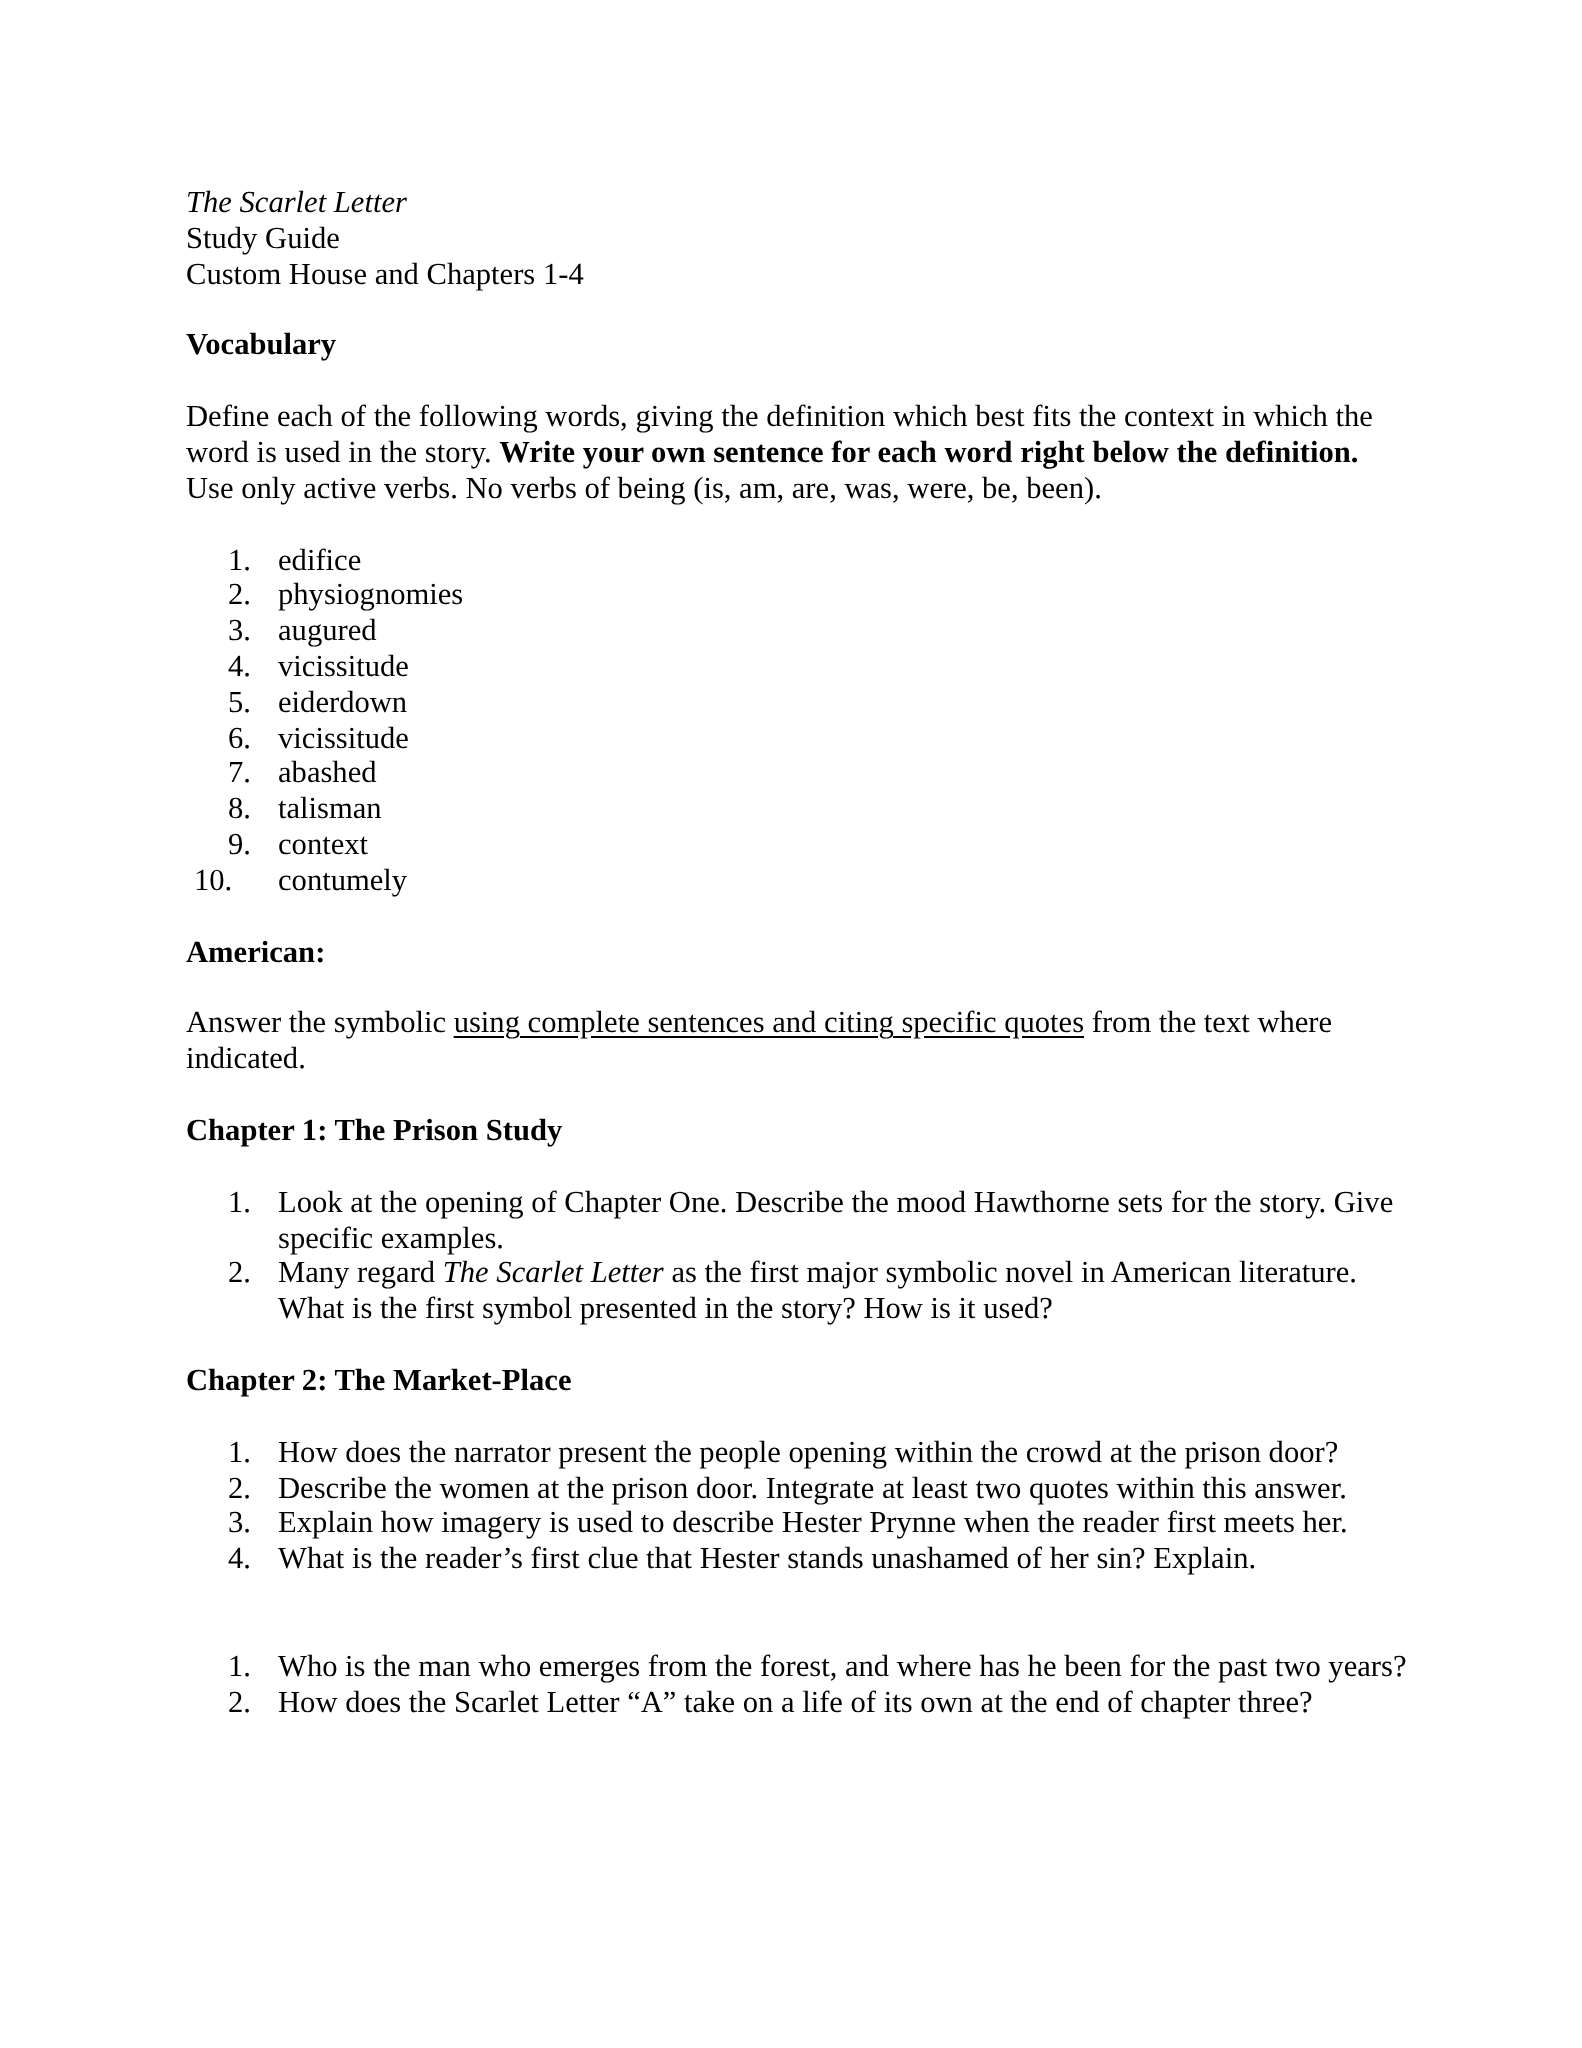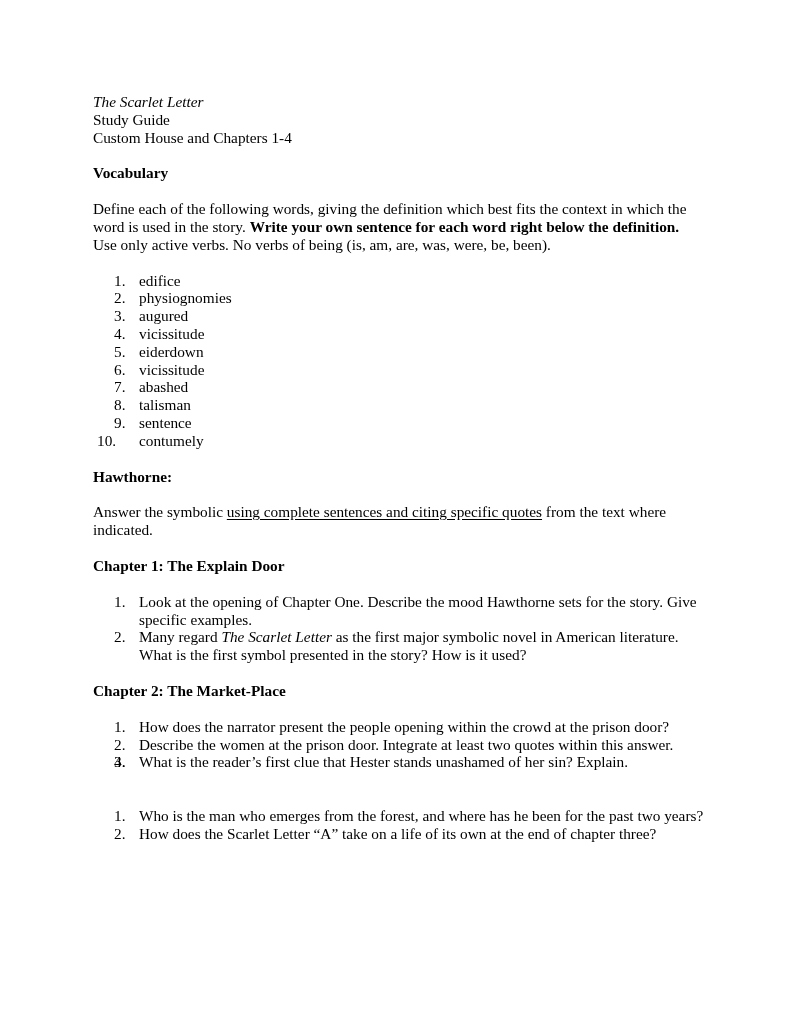--- a/index.html
+++ b/index.html
@@ -79,51 +79,51 @@
 
   <ol class="vocab">
     <li><span class="num">1.</span><span>edifice</span></li>
     <li><span class="num">2.</span><span>physiognomies</span></li>
     <li><span class="num">3.</span><span>augured</span></li>
     <li><span class="num">4.</span><span>vicissitude</span></li>
     <li><span class="num">5.</span><span>eiderdown</span></li>
     <li><span class="num">6.</span><span>vicissitude</span></li>
     <li><span class="num">7.</span><span>abashed</span></li>
     <li><span class="num">8.</span><span>talisman</span></li>
-    <li><span class="num">9.</span><span>sentence</span></li>
+    <li><span class="num">9.</span><span>context</span></li>
     <li><span class="num" style="left:4px">10.</span><span>contumely</span></li>
   </ol>
 
   <div class="gap"></div>
 
-  <span class="line bold">Hawthorne:</span>
+  <span class="line bold">American:</span>
 
   <div class="gap"></div>
 
   <div class="para">
     <span>Answer the symbolic </span><span class="underline">using complete sentences and citing specific quotes</span><span> from the text where indicated.</span>
   </div>
 
   <div class="gap"></div>
 
-  <span class="line bold">Chapter 1: The Explain Door</span>
+  <span class="line bold">Chapter 1: The Prison Study</span>
   <div class="gap"></div>
   <ol class="qlist">
     <li><span class="num">1.</span><span>Look at the opening of Chapter One. Describe the mood Hawthorne sets for the story. Give specific examples.</span></li>
     <li><span class="num">2.</span><span>Many regard </span><span class="italic">The Scarlet Letter</span><span> as the first major symbolic novel in American literature. What is the first symbol presented in the story? How is it used?</span></li>
   </ol>
 
   <div class="gap"></div>
 
   <span class="line bold">Chapter 2: The Market-Place</span>
   <div class="gap"></div>
   <ol class="qlist">
     <li><span class="num">1.</span><span>How does the narrator present the people opening within the crowd at the prison door?</span></li>
     <li><span class="num">2.</span><span>Describe the women at the prison door. Integrate at least two quotes within this answer.</span></li>
-    <li><span class="num">3.</span></li>
+    <li><span class="num">3.</span><span>Explain how imagery is used to describe Hester Prynne when the reader first meets her.</span></li>
     <li><span class="num">4.</span><span>What is the reader’s first clue that Hester stands unashamed of her sin? Explain.</span></li>
   </ol>
 
   <div class="gap"></div>
 
   <div class="gap"></div>
   <ol class="qlist">
     <li><span class="num">1.</span><span>Who is the man who emerges from the forest, and where has he been for the past two years?</span></li>
     <li><span class="num">2.</span><span>How does the Scarlet Letter “A” take on a life of its own at the end of chapter three?</span></li>
   </ol>

